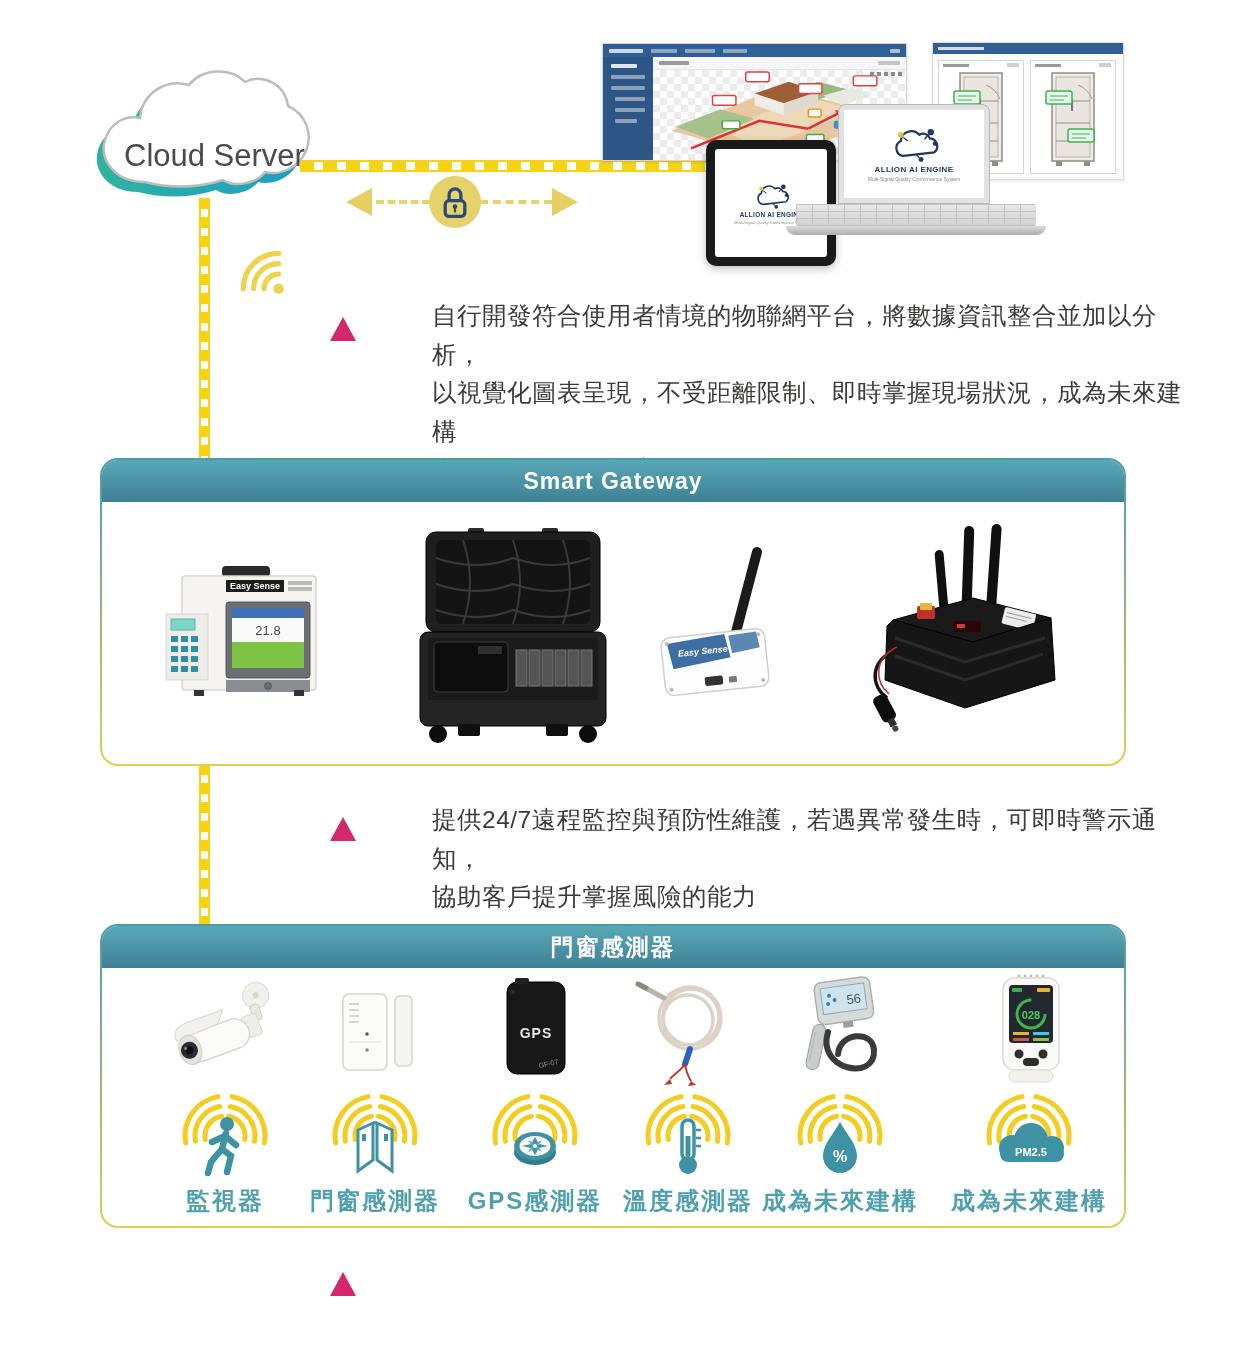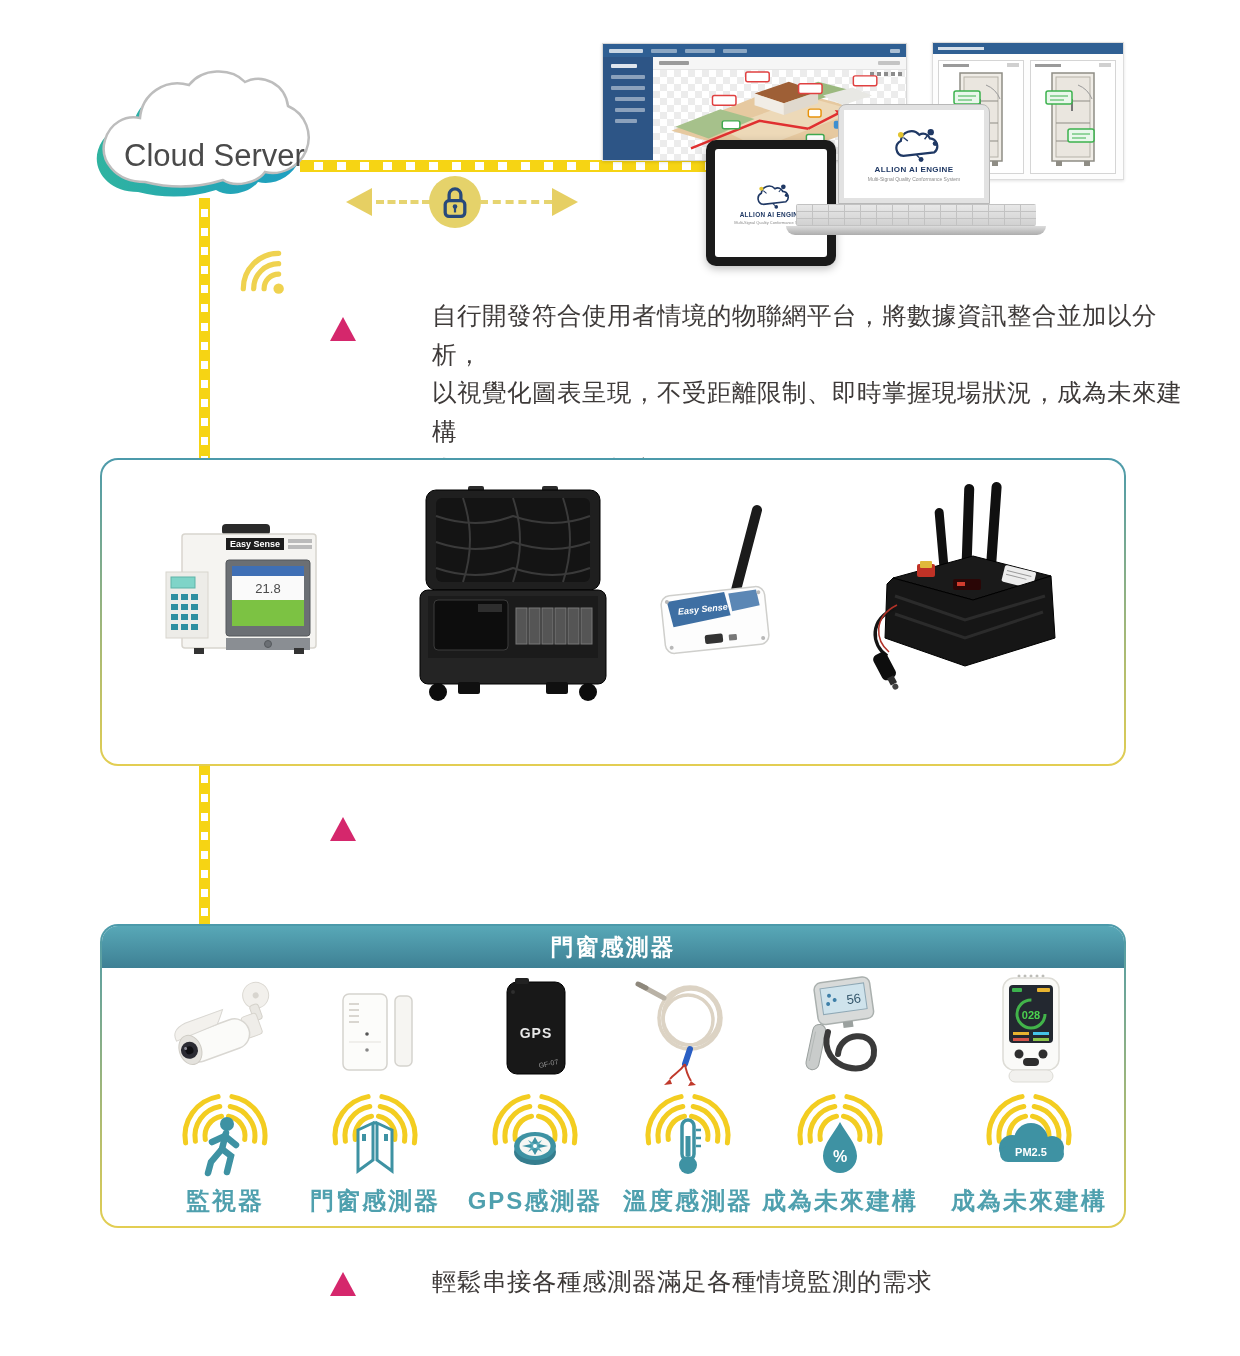--- a/index.html
+++ b/index.html
@@ -299,20 +299,21 @@
     <div class="lap-base"></div>
   </div>
 
   <div class="bullet b1"></div>
   <div class="para p1">自行開發符合使用者情境的物聯網平台，將數據資訊整合並加以分析，
 以視覺化圖表呈現，不受距離限制、即時掌握現場狀況，成為未來建構
 大數據AI分析的基底</div>
 
   <div class="panel gw">
     <div class="panel-inner">
+      <div class="panel-header" style="letter-spacing:1px">Smart Gateway</div>
       <div class="panel-body" style="height:224px">
 
         <svg class="dev" style="left:62px;top:60px" width="168" height="145" viewBox="0 0 168 145">
           <rect x="58" y="4" width="48" height="11" rx="4" fill="#2A2A2A"></rect>
           <rect x="18" y="14" width="134" height="114" rx="3" fill="#F5F4F1" stroke="#D8D5CE" stroke-width="1.5"></rect>
           <rect x="2" y="52" width="42" height="66" fill="#EDECE8" stroke="#D8D5CE"></rect>
           <rect x="7" y="57" width="24" height="11" fill="#7FD4C8" stroke="#5FB3A8"></rect>
           <g fill="#2E8FA0">
             <rect x="7" y="74" width="7" height="6"></rect>
               <rect x="17" y="74" width="7" height="6"></rect>
@@ -412,20 +413,22 @@
             <rect x="16" y="198" width="7" height="8" fill="#2e2e2e"></rect>
             <circle cx="19.5" cy="209" r="3" fill="#444"></circle>
           </g>
         </svg>
 
       </div>
     </div>
   </div>
 
   <div class="bullet b2"></div>
+  <div class="para p2">提供24/7遠程監控與預防性維護，若遇異常發生時，可即時警示通知，
+協助客戶提升掌握風險的能力</div>
 
   <div class="panel sn">
     <div class="panel-inner">
       <div class="panel-header">門窗感測器</div>
       <div class="panel-body" style="height:258px">
 
         <div class="scol" style="left:43px;width:160px">
           <div class="img">
               <svg width="130" height="110" viewBox="0 0 130 110">
             <g transform="rotate(-20 65 55)">
@@ -604,15 +607,14 @@
             <text x="67" y="70" font-size="11" font-weight="bold" fill="#fff" text-anchor="middle">PM2.5</text>
           </svg>
           <div class="lbl">成為未來建構</div>
         </div>
 
       </div>
     </div>
   </div>
 
   <div class="bullet b3"></div>
-  <div class="para p3">輕鬆串接各種感測器滿足各種情境監測的需求</div>
 
 </div>
 
 </body></html>

